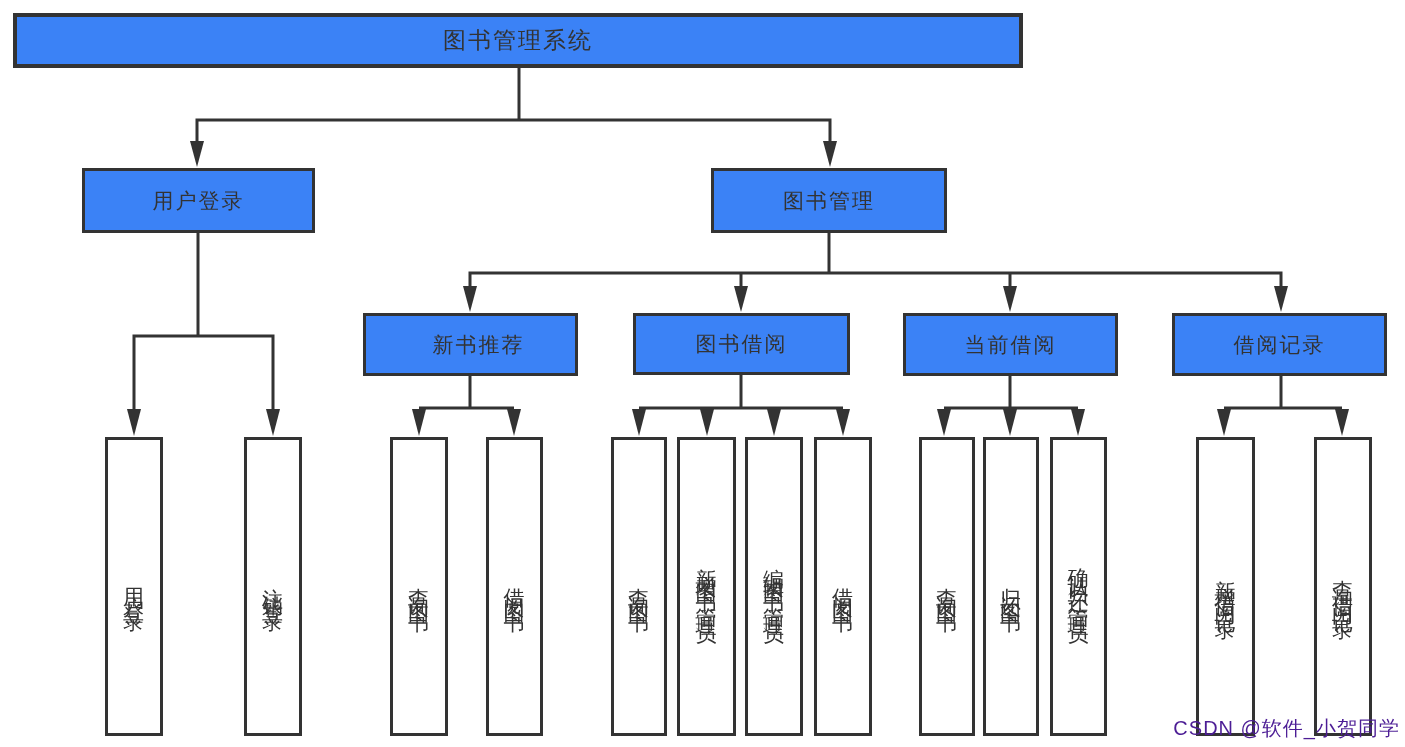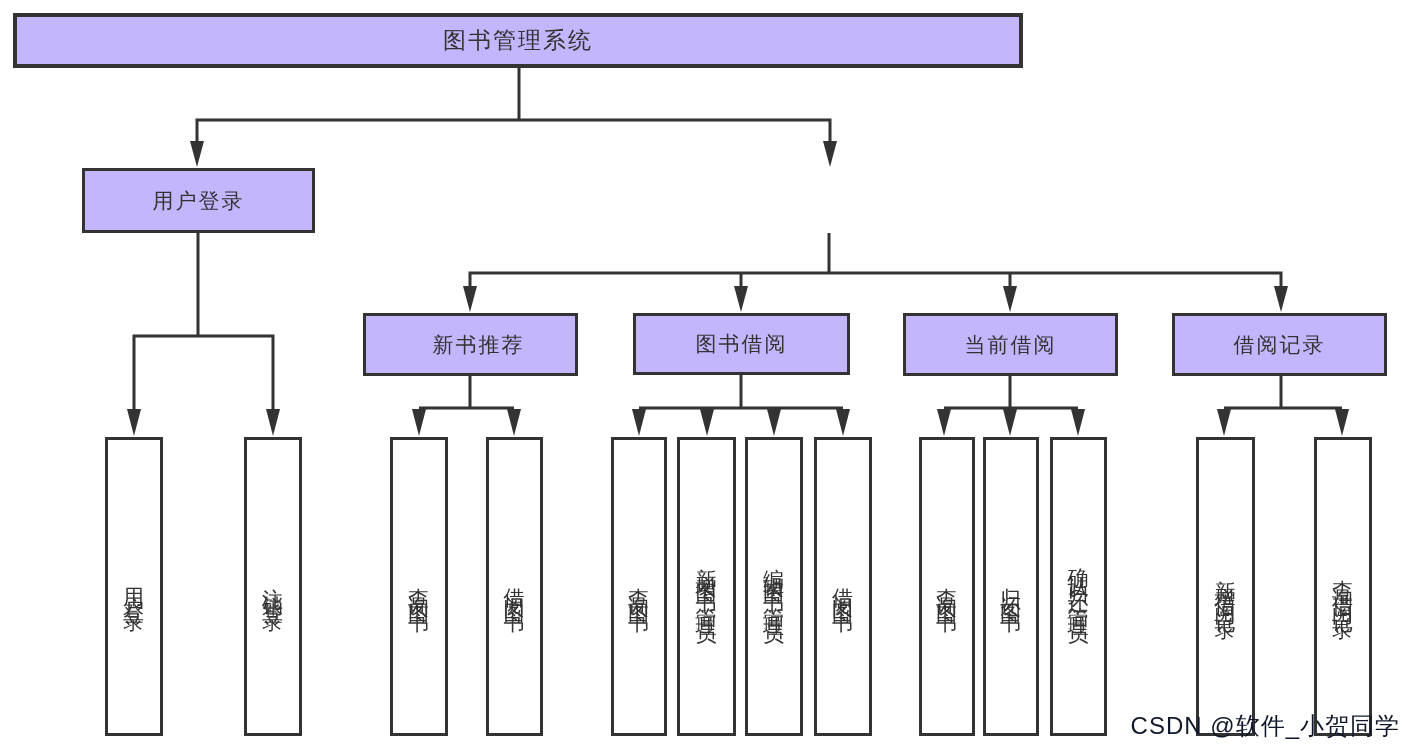--- a/index.html
+++ b/index.html
@@ -14,21 +14,21 @@
   #connectors {
     position: absolute;
     left: 0; top: 0;
     width: 1405px; height: 747px;
     z-index: 0;
   }
   .hbox {
     position: absolute;
     box-sizing: border-box;
     border: 3px solid #333333;
-    background: #c4b5fd;
+    background: #3b82f6;
     display: flex;
     align-items: center;
     justify-content: center;
     color: #333333;
     font-size: 21px;
     letter-spacing: 2px;
     z-index: 1;
     white-space: nowrap;
   }
   .hbox.root {
@@ -50,22 +50,22 @@
     color: #333333;
     font-size: 21px;
     letter-spacing: 8px;
     line-height: 1;
     z-index: 1;
   }
   #watermark {
     position: absolute;
     right: 5px;
     bottom: 5px;
-    color: #0f172a;
-    font-size: 24px;
+    color: #4c1d95;
+    font-size: 20px;
     letter-spacing: 1px;
     z-index: 2;
     white-space: nowrap;
   }
 </style>
 </head>
 <body>
 
 <div id="stage">
 
@@ -122,20 +122,21 @@
       <polygon points="1071,409 1085,409 1078,436"></polygon>
 
       <polygon points="1217,409 1231,409 1224,436"></polygon>
       <polygon points="1335,409 1349,409 1342,436"></polygon>
     </g>
   </svg>
 
   <div class="hbox root" style="left:13px; top:13px; width:1010px; height:55px;">图书管理系统</div>
 
   <div class="hbox" style="left:82px; top:168px; width:233px; height:65px;">用户登录</div>
+  <div class="hbox" style="left:711px; top:168px; width:236px; height:65px;">图书管理</div>
 
   <div class="hbox" style="left:363px; top:313px; width:215px; height:63px;padding-left:16px;">新书推荐</div>
   <div class="hbox" style="left:903px; top:313px; width:215px; height:63px;">当前借阅</div>
   <div class="hbox" style="left:633px; top:313px; width:217px; height:62px;">图书借阅</div>
   <div class="hbox" style="left:1172px; top:313px; width:215px; height:63px;">借阅记录</div>
 
   <div class="vbox" style="left:105px; width:58px;">用户登录</div>
   <div class="vbox" style="left:244px; width:58px;">注销登录</div>
 
   <div class="vbox" style="left:390px; width:58px;">查询图书</div>

